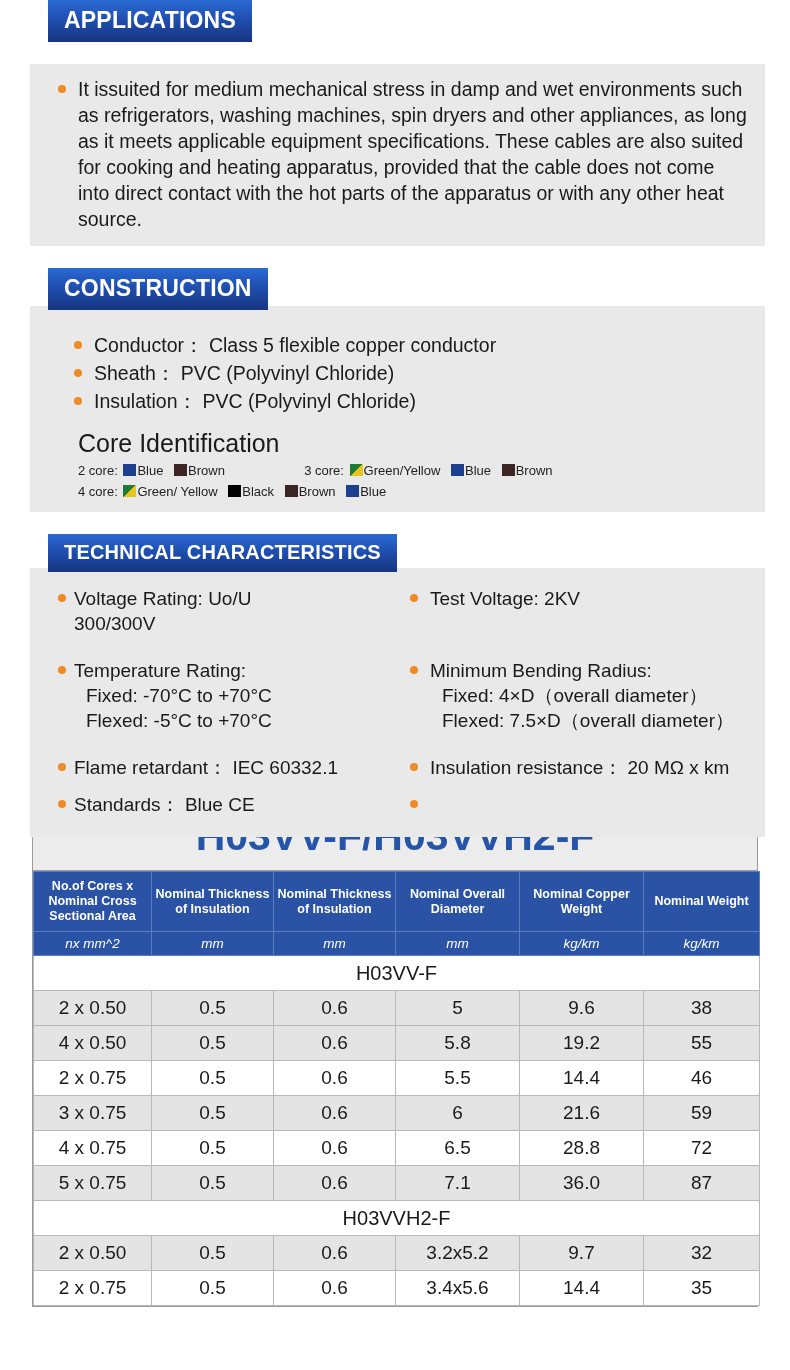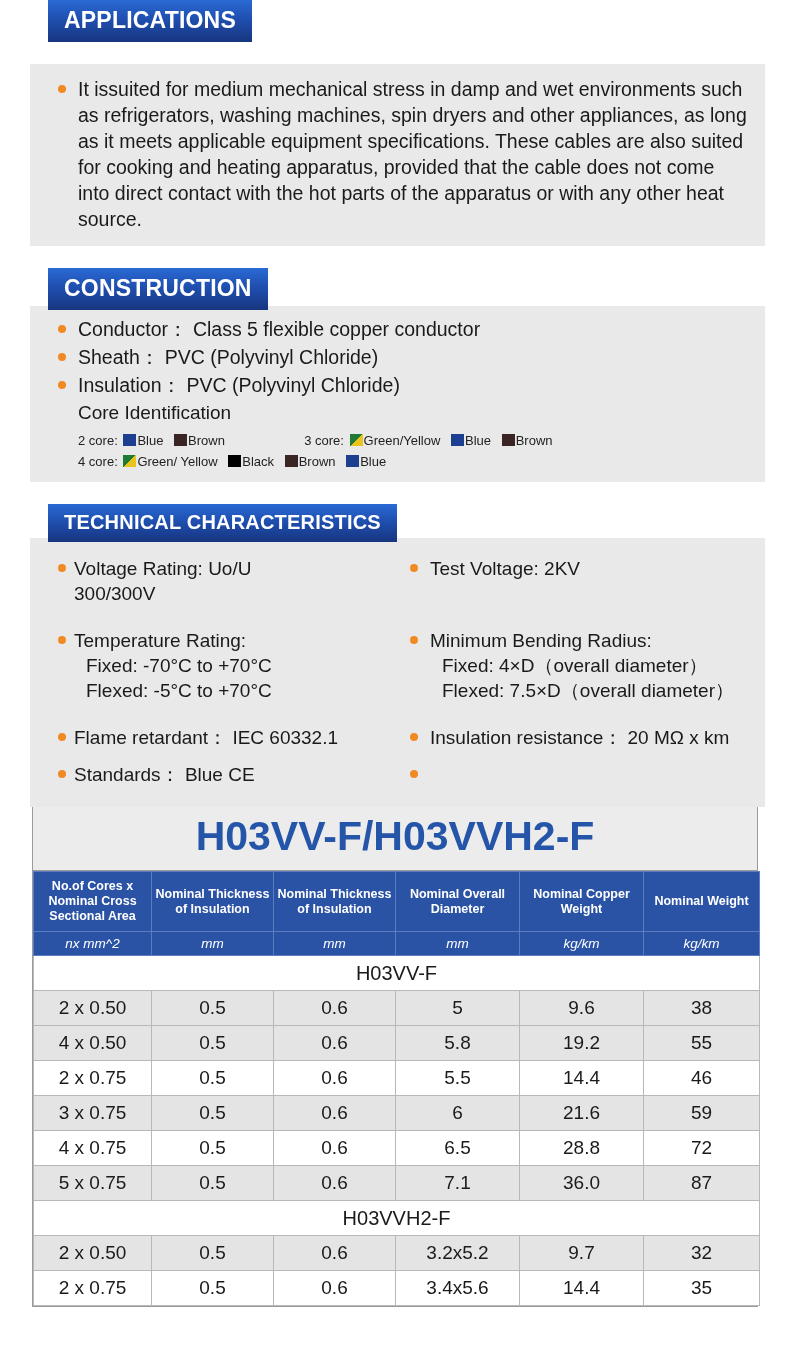--- a/index.html
+++ b/index.html
@@ -37,21 +37,21 @@
     background: #e9e9e9;
     margin: -4px 25px 0 30px;
     padding: 14px 18px 16px 18px;
     position: relative;
     z-index: 1;
   }
 
   
   ul.bullets {
     list-style: none;
-    margin: 0;
+    margin: 16px;
     padding: 0;
   }
   ul.bullets > li {
     position: relative;
     padding-left: 30px;
     margin: 0 0 2px 0;
     font-size: 19.5px;
     line-height: 26px;
   }
   ul.bullets > li::before {
@@ -77,21 +77,21 @@
     left: 10px;
     top: 9px;
     width: 8px;
     height: 8px;
     border-radius: 50%;
     background: #f08a24;
   }
 
   .constr-list > li { margin-bottom: 0; line-height: 26px; }
   .core-id {
-    font-size: 19px;
+    font-size: 25px;
     line-height: 26px;
     padding-left: 30px;
     margin-top: 0;
   }
 
   
   .swatch-rows {
     padding-left: 30px;
     margin-top: 4px;
   }

